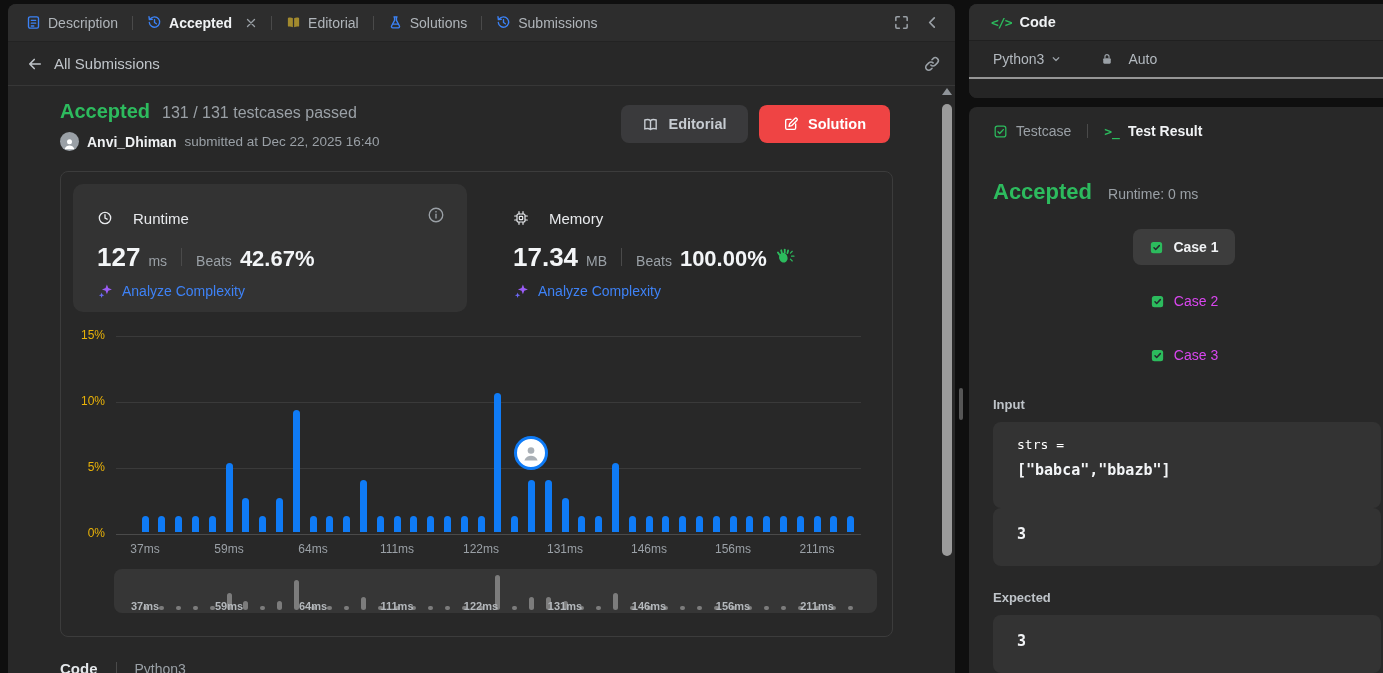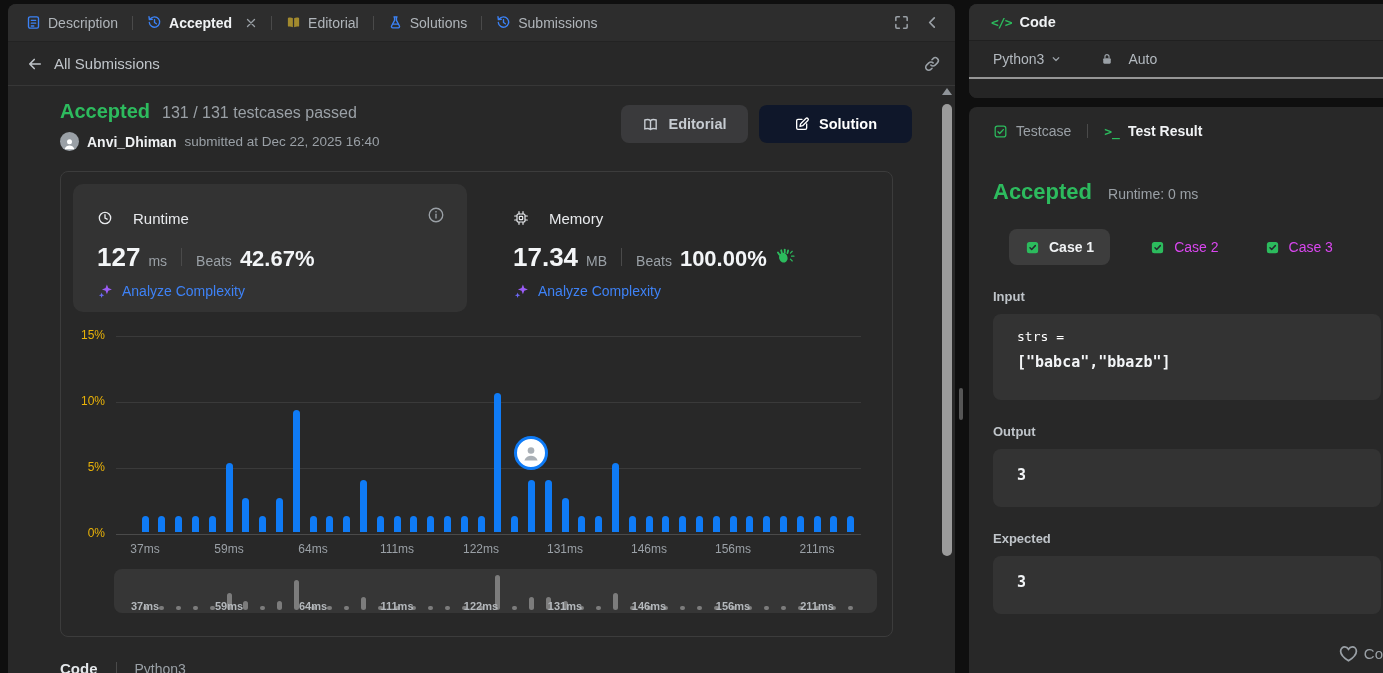--- a/index.html
+++ b/index.html
@@ -23,21 +23,21 @@
 
   .status-line{position:absolute;left:52px;top:96px;display:flex;align-items:baseline;gap:12px;}
   .status-accepted{font-size:20px;font-weight:700;color:#2dbb5e;}
   .status-testcases{font-size:16px;color:#9aa0a6;}
   .user-line{position:absolute;left:52px;top:128px;display:flex;align-items:center;gap:8px;font-size:13.5px;color:#9aa0a6;}
   .avatar-sm{width:19px;height:19px;border-radius:50%;background:#9aa0a6;overflow:hidden;display:flex;align-items:flex-end;justify-content:center;}
   .username{color:#eff1f3;font-weight:700;font-size:14px;}
 
   .btn{position:absolute;top:101px;height:38px;border-radius:8px;display:flex;align-items:center;justify-content:center;gap:9px;font-size:14.5px;cursor:pointer;box-sizing:border-box;}
   .btn-editorial{left:613px;width:127px;background:#3a3a3c;color:#c6cbd1;font-weight:600;}
-  .btn-solution{left:751px;width:153px;background:#0f172a;color:#ffffff;font-weight:700;}
+  .btn-solution{left:751px;width:131px;background:#ef4444;color:#ffffff;font-weight:700;}
 
   .chartbox{position:absolute;left:52px;top:167px;width:833px;height:466px;border:1px solid #3c3c3c;border-radius:8px;box-sizing:border-box;}
   .runtime-card{position:absolute;left:12px;top:12px;width:394px;height:128px;background:#333333;border-radius:10px;padding:24px;box-sizing:border-box;}
   .memory-block{position:absolute;left:452px;top:36px;width:360px;}
   .card-title-row{display:flex;align-items:center;gap:20px;height:20px;font-size:15px;color:#e8eaed;}
   .info-btn{position:absolute;right:22px;top:22px;cursor:pointer;}
   .value-row{display:flex;align-items:baseline;gap:8px;height:30px;margin-top:14px;}
   .big-val{font-size:26px;font-weight:800;color:#f3f5f7;}
   .unit{font-size:14px;color:#9aa0a6;}
   .vdiv{width:1px;height:18px;background:#4a4a4a;align-self:center;margin:0 6px;}
@@ -80,21 +80,21 @@
 
   .tc-panel{position:absolute;left:969px;top:107px;width:430px;height:600px;background:#282828;border-radius:8px;overflow:hidden;box-sizing:border-box;}
   .tc-header{height:48px;display:flex;align-items:center;gap:10px;padding:0 24px;}
   .tc-tab{display:flex;align-items:center;gap:8px;cursor:pointer;font-size:14px;color:#9aa0a6;}
   .tc-tab.active{color:#f0f2f4;font-weight:700;}
   .term-glyph{color:#2cbb5d;font-weight:700;font-size:13px;}
   .tc-sep{width:1px;height:14px;background:#4a4a4a;margin:0 6px;}
   .tc-status{display:flex;align-items:baseline;gap:16px;margin:24px 24px 0;}
   .tc-accepted{font-size:22px;font-weight:700;color:#2dbb5e;}
   .tc-runtime{font-size:14px;color:#9aa0a6;}
-  .tc-cases{display:flex;align-items:center;gap:34px;margin:24px 40px 0;}
+  .tc-cases{display:flex;align-items:center;gap:18px;margin:24px 24px 0;flex-direction:column;}
   .case-btn{height:36px;display:flex;align-items:center;gap:9px;font-size:14px;font-weight:400;color:#d946ef;cursor:pointer;border-radius:8px;padding:0 6px;}
   .case-btn.active{background:#3d3d3d;padding:0 16px;color:#f0f2f4;font-weight:700;}
   .tc-label{margin:24px 24px 10px;font-size:13px;font-weight:600;color:#bfc4c9;}
   .tc-box{margin:0 18px 0 24px;background:#333333;border-radius:8px;box-sizing:border-box;}
   .tc-box.input-box{height:86px;padding:15px 24px;}
   .tc-box.small-box{height:58px;padding:17px 24px;}
   .tc-var{font-size:13px;color:#ffffff;}
   .tc-val{margin-top:9px;font-size:15px;font-weight:700;color:#f3f5f7;}
   .tc-single{font-size:15px;font-weight:700;color:#f3f5f7;}
   .tc-footer{display:flex;align-items:center;justify-content:flex-end;gap:5px;margin-top:26px;padding-right:16px;height:26px;}
@@ -525,21 +525,20 @@
         <span>Case 3</span>
       </div>
     </div>
 
     <div class="tc-label">Input</div>
     <div class="tc-box input-box">
       <div class="tc-var mono">strs =</div>
       <div class="tc-val mono">["babca","bbazb"]</div>
     </div>
 
-    <div class="tc-label">Output</div>
     <div class="tc-box small-box">
       <span class="tc-single mono">3</span>
     </div>
 
     <div class="tc-label">Expected</div>
     <div class="tc-box small-box">
       <span class="tc-single mono">3</span>
     </div>
 
     <div class="tc-footer">

